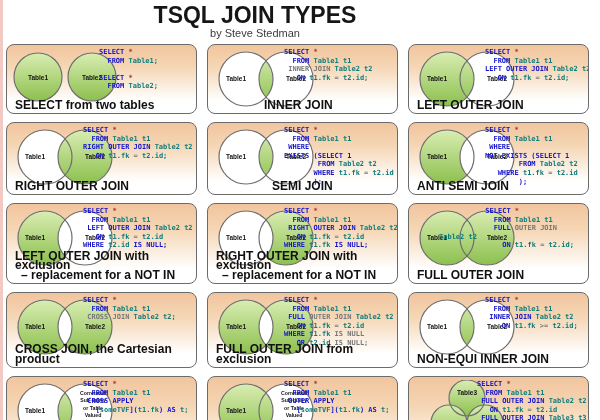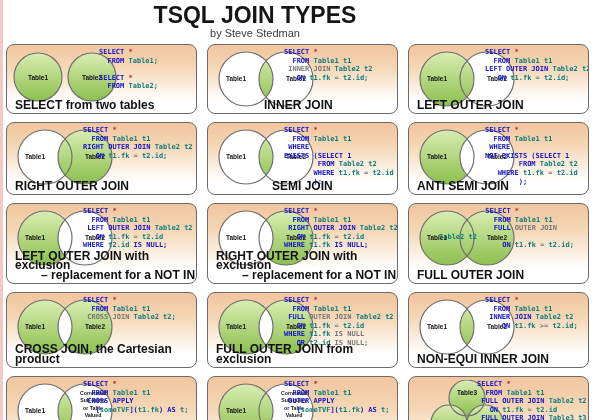--- a/index.html
+++ b/index.html
@@ -16,21 +16,21 @@
   .panel{position:relative;border:1.5px solid #6b6b6b;border-radius:8px;box-sizing:border-box;
          background:linear-gradient(180deg,#f1c59e 0%,#f5d6b4 32%,#ffffff 82%);overflow:hidden;}
   .venn{position:absolute;left:4px;top:3px;}
   .sql{position:absolute;top:3px;font-family:"DejaVu Sans Mono",monospace;font-size:7px;
        font-weight:bold;line-height:8.6px;white-space:pre;}
   .kw{color:#1313cb}
   .id{color:#0d7c7c}
   .gr{color:#787878}
   .st{color:#a33232}
   .caption{position:absolute;left:8px;bottom:3px;font-size:12px;font-weight:bold;color:#101010;line-height:9.5px;}
-  .caption div + div{margin-left:26px;}
+  .caption div + div{margin-left:6px;}
   .clabel{font-family:"Liberation Sans",sans-serif;font-size:6.5px;font-weight:bold;fill:#141414;}
   .clabel-sm{font-family:"Liberation Sans",sans-serif;font-size:5.2px;font-weight:bold;fill:#141414;}
 </style>
 </head>
 <body>
 
 <div class="left-strip"></div>
 
 <div class="header">
   <div class="title">TSQL JOIN TYPES</div>

